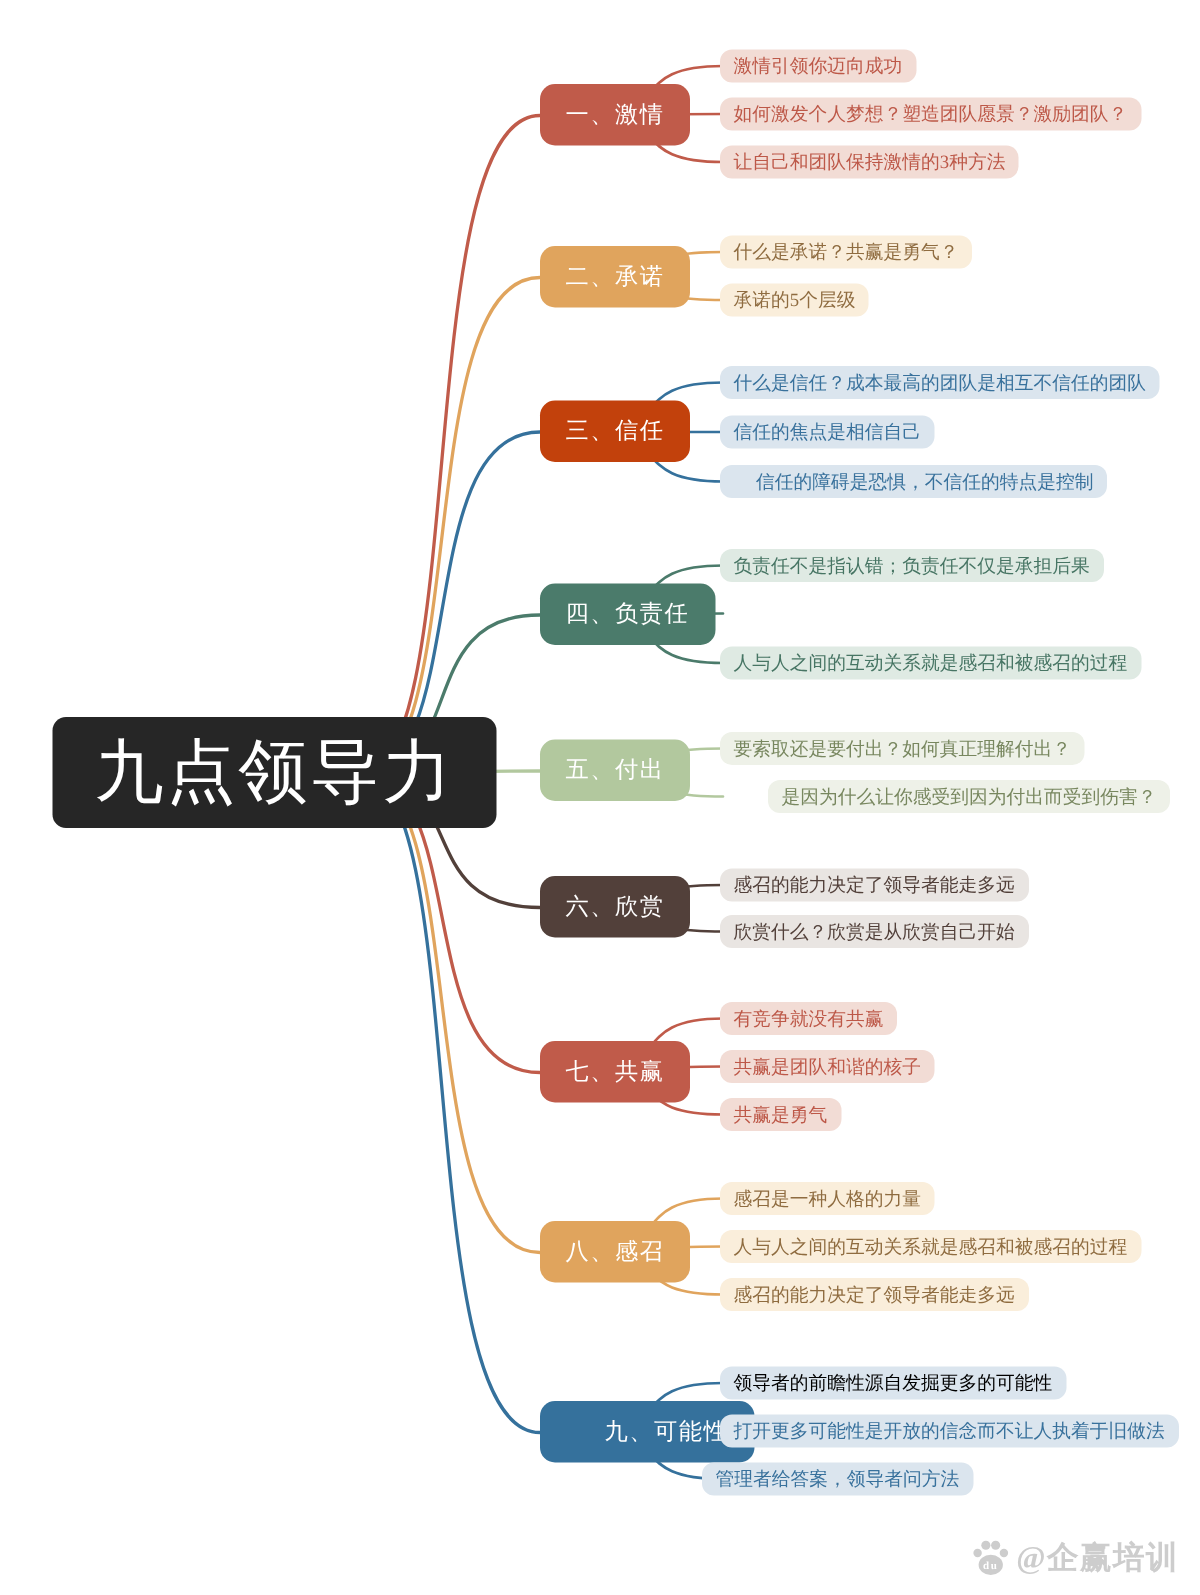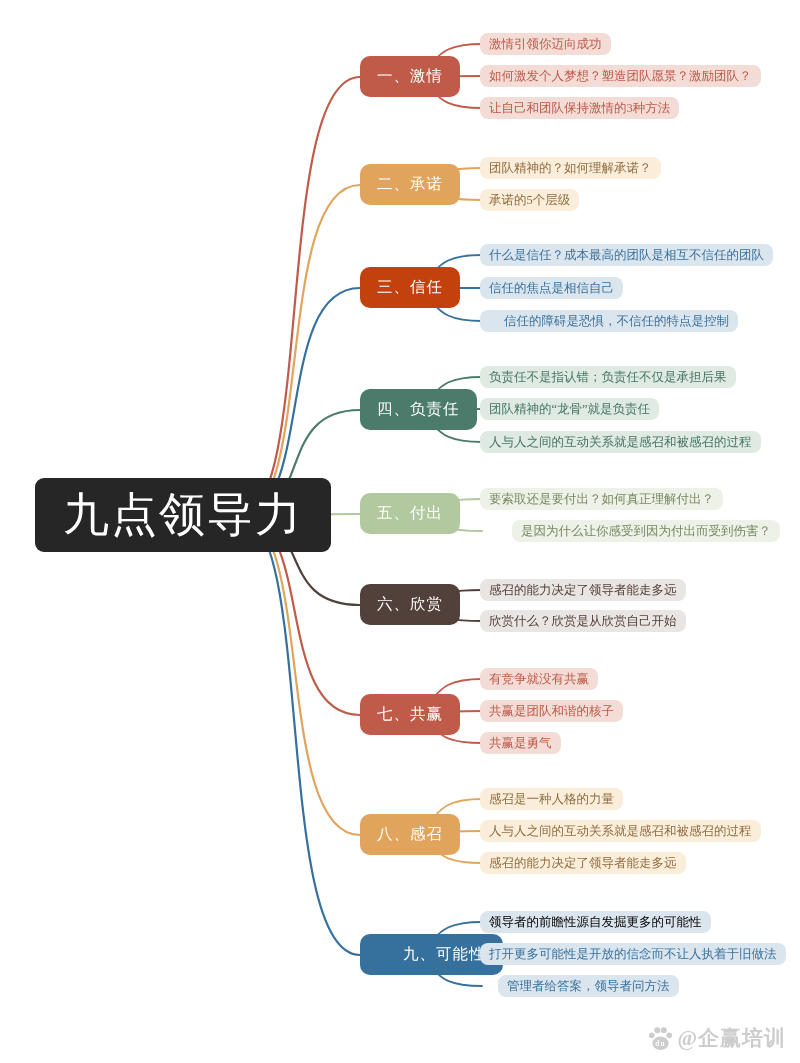--- a/index.html
+++ b/index.html
@@ -86,33 +86,32 @@
   </div>
 <div class="topic" style="background: rgb(192, 91, 74); left: 360px; top: 56px;">
       <span>一、激情</span>
     </div>
     <div class="leaf" style="background: rgb(242, 220, 213); color: rgb(189, 88, 72); left: 480px; top: 33px;">激情引领你迈向成功</div>
     <div class="leaf" style="background: rgb(242, 220, 213); color: rgb(189, 88, 72); left: 480px; top: 65px;">如何激发个人梦想？塑造团队愿景？激励团队？</div>
     <div class="leaf" style="background: rgb(242, 220, 213); color: rgb(189, 88, 72); left: 480px; top: 97px;">让自己和团队保持激情的3种方法</div>
     <div class="topic" style="background: rgb(224, 164, 93); left: 360px; top: 164px;">
       <span>二、承诺</span>
     </div>
-    <div class="leaf" style="background: rgb(250, 238, 219); color: rgb(143, 108, 64); left: 480px; top: 157px;">团队精神的？如何理解承诺？</div>
+    <div class="leaf" style="background: rgb(250, 238, 219); color: rgb(143, 108, 64); left: 480px; top: 157px;">什么是承诺？共赢是勇气？</div>
     <div class="leaf" style="background: rgb(250, 238, 219); color: rgb(143, 108, 64); left: 480px; top: 189px;">承诺的5个层级</div>
     <div class="topic" style="background: #c2410c; left: 360px; top: 267px;">
       <span>三、信任</span>
     </div>
     <div class="leaf" style="background: rgb(219, 229, 238); color: rgb(56, 113, 156); left: 480px; top: 244px;">什么是信任？成本最高的团队是相互不信任的团队</div>
     <div class="leaf" style="background: rgb(219, 229, 238); color: rgb(56, 113, 156); left: 480px; top: 277px;">信任的焦点是相信自己</div>
     <div class="leaf" style="background: rgb(219, 229, 238); color: rgb(56, 113, 156); left: 480px; top: 310px; padding-left: 24px;">信任的障碍是恐惧，不信任的特点是控制</div>
     <div class="topic" style="background: rgb(75, 123, 107); left: 360px; top: 389px;">
       <span>四、负责任</span>
     </div>
     <div class="leaf" style="background: rgb(223, 234, 227); color: rgb(71, 117, 100); left: 480px; top: 366px;">负责任不是指认错；负责任不仅是承担后果</div>
-    <div class="leaf" style="background: rgb(223, 234, 227); color: rgb(71, 117, 100); left: 480px; top: 398px;">团队精神的“龙骨”就是负责任</div>
     <div class="leaf" style="background: rgb(223, 234, 227); color: rgb(71, 117, 100); left: 480px; top: 431px;">人与人之间的互动关系就是感召和被感召的过程</div>
     <div class="topic" style="background: rgb(178, 200, 158); left: 360px; top: 493px;">
       <span>五、付出</span>
     </div>
     <div class="leaf" style="background: rgb(238, 241, 232); color: rgb(120, 135, 95); left: 480px; top: 488px;">要索取还是要付出？如何真正理解付出？</div>
     <div class="leaf" style="background: rgb(238, 241, 232); color: rgb(120, 135, 95); left: 480px; top: 520px; margin-left: 32px;">是因为什么让你感受到因为付出而受到伤害？</div>
     <div class="topic" style="background: rgb(82, 64, 58); left: 360px; top: 584px;">
       <span>六、欣赏</span>
     </div>
     <div class="leaf" style="background: rgb(233, 229, 226); color: rgb(82, 64, 58); left: 480px; top: 579px;">感召的能力决定了领导者能走多远</div>
@@ -127,14 +126,14 @@
       <span>八、感召</span>
     </div>
     <div class="leaf" style="background: rgb(250, 238, 219); color: rgb(143, 108, 64); left: 480px; top: 788px;">感召是一种人格的力量</div>
     <div class="leaf" style="background: rgb(250, 238, 219); color: rgb(143, 108, 64); left: 480px; top: 820px;">人与人之间的互动关系就是感召和被感召的过程</div>
     <div class="leaf" style="background: rgb(250, 238, 219); color: rgb(143, 108, 64); left: 480px; top: 852px;">感召的能力决定了领导者能走多远</div>
     <div class="topic" style="background: rgb(53, 113, 156); left: 360px; top: 934px; padding-left: 43px;">
       <span>九、可能性</span>
     </div>
     <div class="leaf" style="background: rgb(219, 229, 238); color: #000000; left: 480px; top: 911px;">领导者的前瞻性源自发掘更多的可能性</div>
     <div class="leaf" style="background: rgb(219, 229, 238); color: rgb(56, 113, 156); left: 480px; top: 943px;">打开更多可能性是开放的信念而不让人执着于旧做法</div>
-    <div class="leaf" style="background: rgb(219, 229, 238); color: rgb(56, 113, 156); left: 498px; top: 975px;">管理者给答案，领导者问方法</div>
+    <div class="leaf" style="background: rgb(219, 229, 238); color: rgb(56, 113, 156); left: 468px; top: 975px;">管理者给答案，领导者问方法</div>
   </div>
 
 </body></html>

